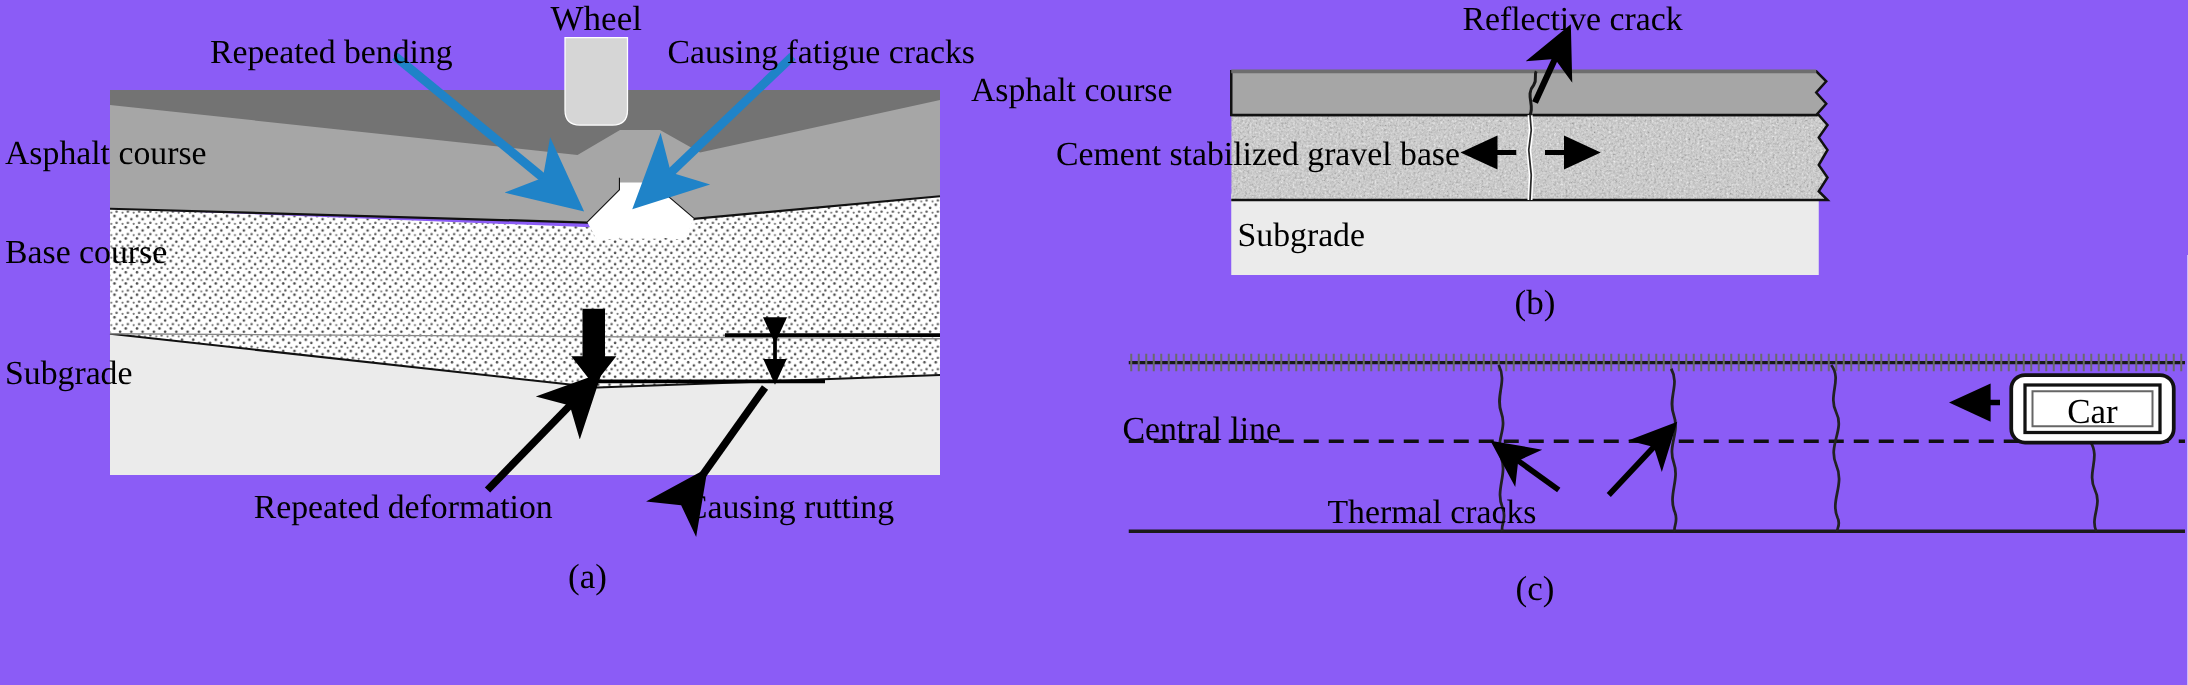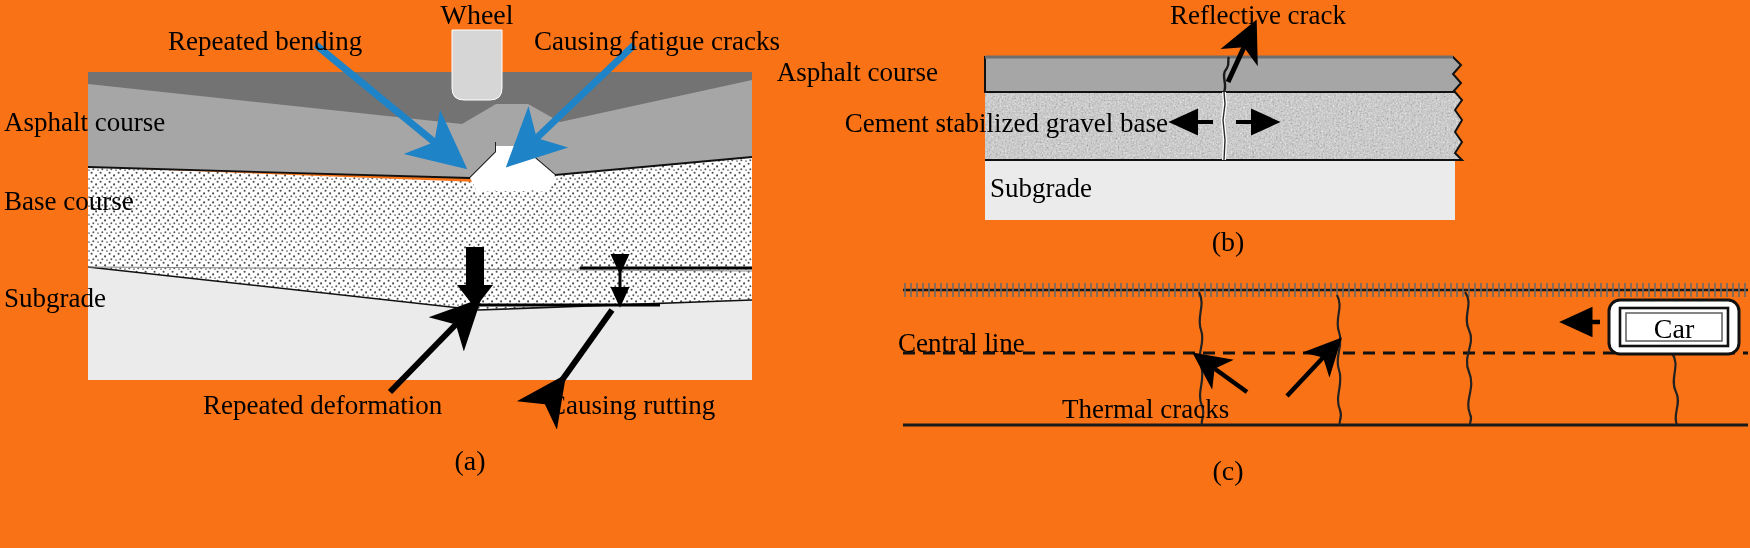--- a/index.html
+++ b/index.html
@@ -1,17 +1,17 @@
 <!DOCTYPE html>
 <html><head>
 <meta charset="utf-8">
 <style>
   html,body{margin:0;padding:0;background:#ffffff;}
   body{width:1750px;height:548px;overflow:hidden;font-family:"Liberation Serif",serif;}
-  #fig{position:relative;width:1750px;height:548px;background:#f97316;}
+  #fig{position:relative;width:1750px;height:548px;background:#8b5cf6;}
   svg{display:block;}
   .lbl{font-family:"Liberation Serif",serif;fill:#000;}
   .t28{font-size:28px;}
   .t27{font-size:27px;}
 </style>
 </head>
 <body>
 
 <div id="fig">
 

